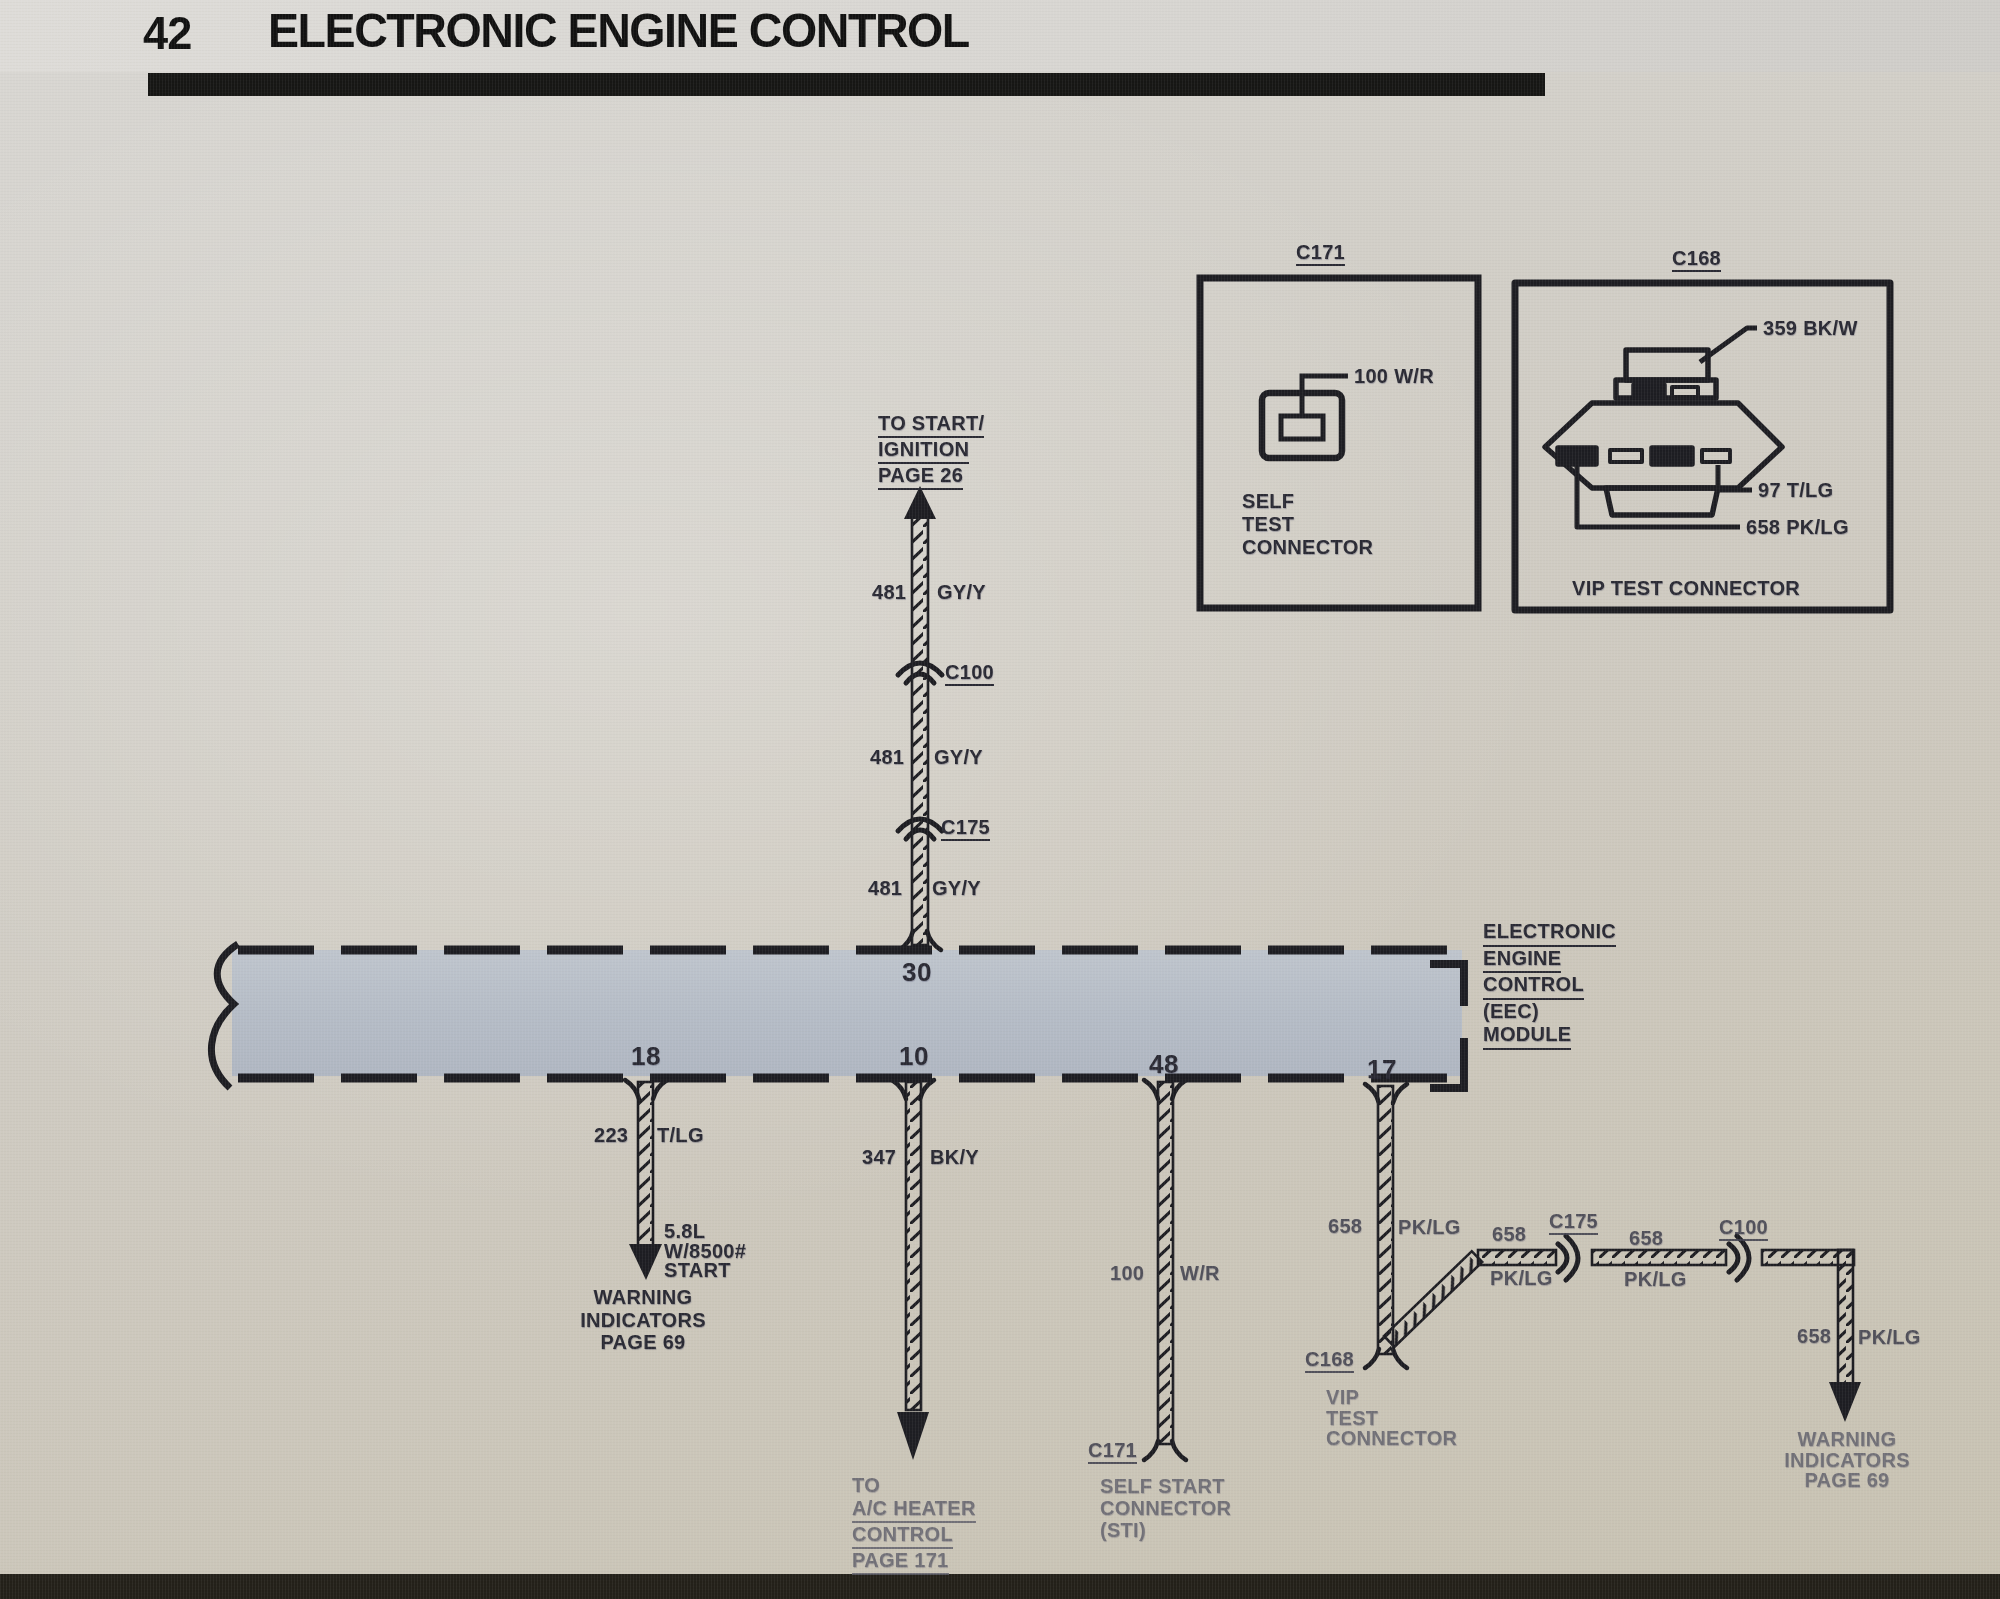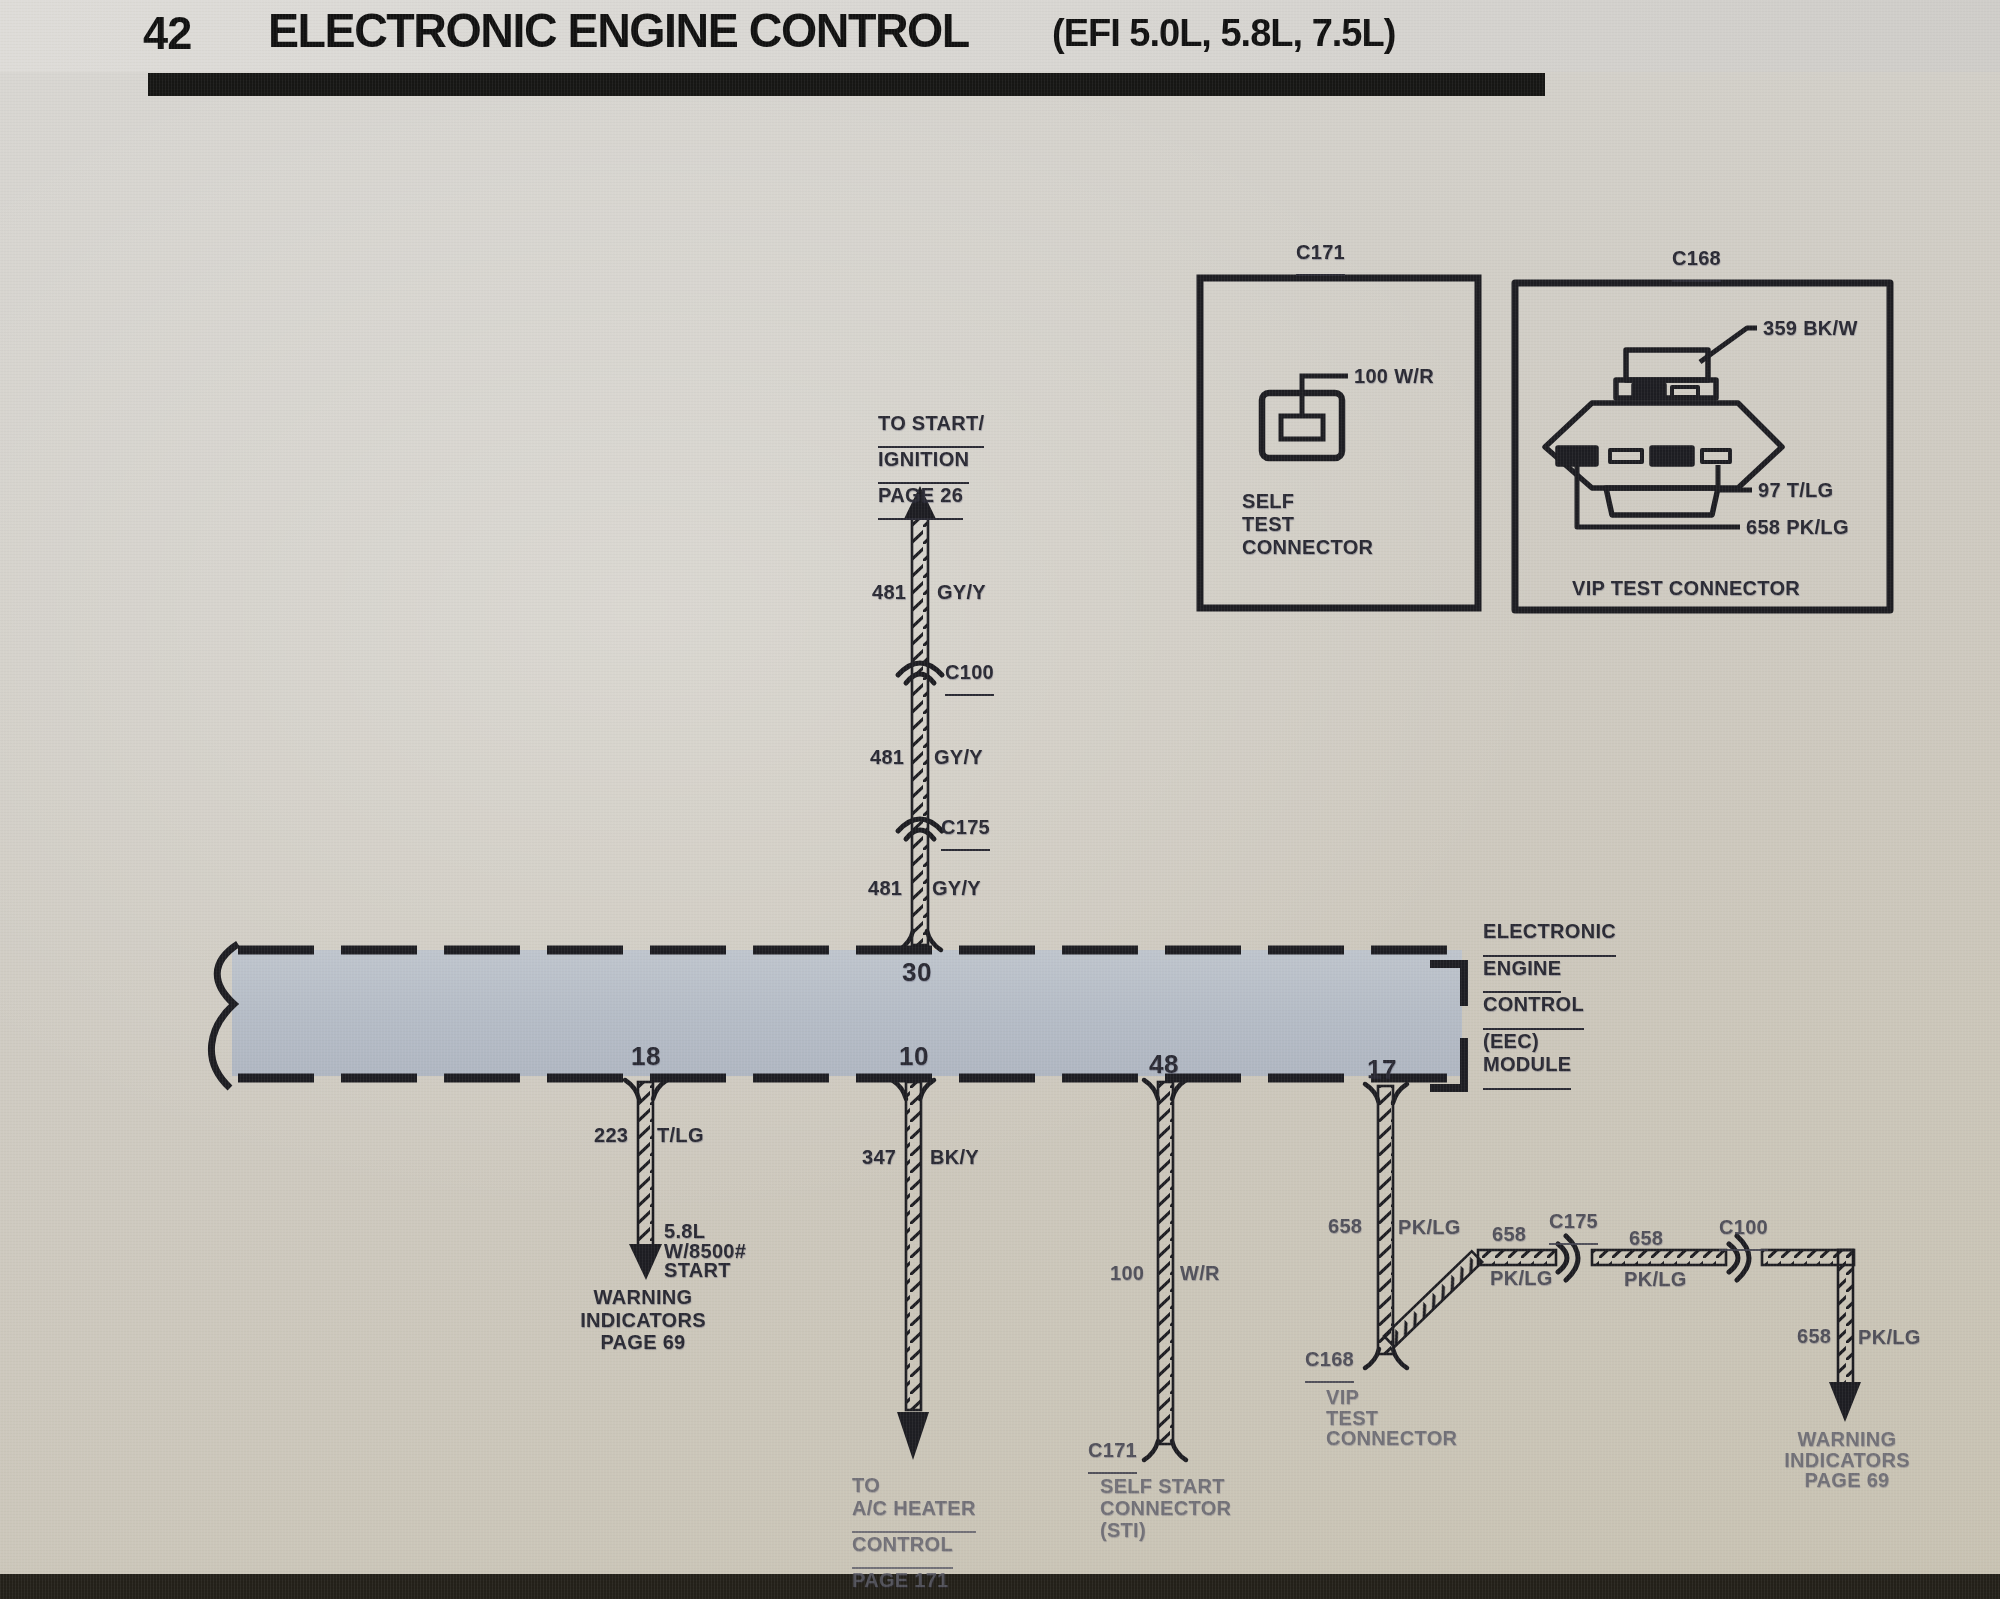--- a/index.html
+++ b/index.html
@@ -14,21 +14,21 @@
     background:
       repeating-linear-gradient(90deg, rgba(255,255,255,.10) 0 1px, rgba(0,0,0,0) 1px 3px),
       repeating-linear-gradient(0deg, rgba(110,108,100,.07) 0 1px, rgba(0,0,0,0) 1px 3px);}
   .topband{position:absolute;left:0;top:0;width:2000px;height:72px;
     background:linear-gradient(90deg,#dedcd8 0%,#d8d6d2 55%,#cfcdc9 100%);}
   svg{position:absolute;left:0;top:0;}
   .lbl{position:absolute;font-weight:700;font-size:20px;line-height:1.05;color:#2a2a34;
     letter-spacing:.3px;white-space:nowrap;
     text-shadow:.5px .5px .7px rgba(60,60,85,.35);}
   .block{line-height:23px;}
-  .u{display:inline-block;border-bottom:2.5px solid currentColor;padding-bottom:11px;}
+  .u{display:inline-block;border-bottom:2.5px solid currentColor;padding-bottom:1px;}
   .dim{color:#41414e;opacity:.88;}
   .faded{color:#5c5c68;opacity:.8;}
   .pin{font-size:26px;letter-spacing:.5px;}
   .title42{position:absolute;left:143px;top:5px;font-size:47px;font-weight:700;color:#111;
     letter-spacing:-1px;transform:scaleX(.96);transform-origin:left top;}
   .titleMain{position:absolute;left:268px;top:3px;font-size:48px;font-weight:700;color:#111;
     letter-spacing:-1.5px;transform:scaleX(.97);transform-origin:left top;white-space:nowrap;}
   .titleSub{position:absolute;left:1052px;top:12px;font-size:38px;font-weight:700;color:#111;
     letter-spacing:-1px;white-space:nowrap;}
   .ctr{text-align:center;}
@@ -137,21 +137,20 @@
       <path d="M1700,362 L1747,328 L1757,328" stroke-width="5"></path>
       <path d="M1718,465 L1718,490 L1752,490" stroke-width="5"></path>
       <path d="M1577,464 L1577,527 L1740,527" stroke-width="5"></path>
     </g>
 
     <rect x="0" y="1574" width="2000" height="25" fill="#232019"></rect>
   </svg>
 
   <div class="title42">42</div>
   <div class="titleMain">ELECTRONIC ENGINE CONTROL</div>
-  <div class="titleSub">(EFI 5.0L, 5.8L, 7.5L)</div>
 
   <div class="lbl" style="left:1296px;top:242px;"><span class="u">C171</span></div>
   <div class="lbl" style="left:1354px;top:366px;">100 W/R</div>
   <div class="lbl block" style="left:1242px;top:490px;">
     <div>SELF</div>
     <div>TEST</div>
     <div>CONNECTOR</div>
   </div>
 
   <div class="lbl" style="left:1672px;top:248px;"><span class="u">C168</span></div>

